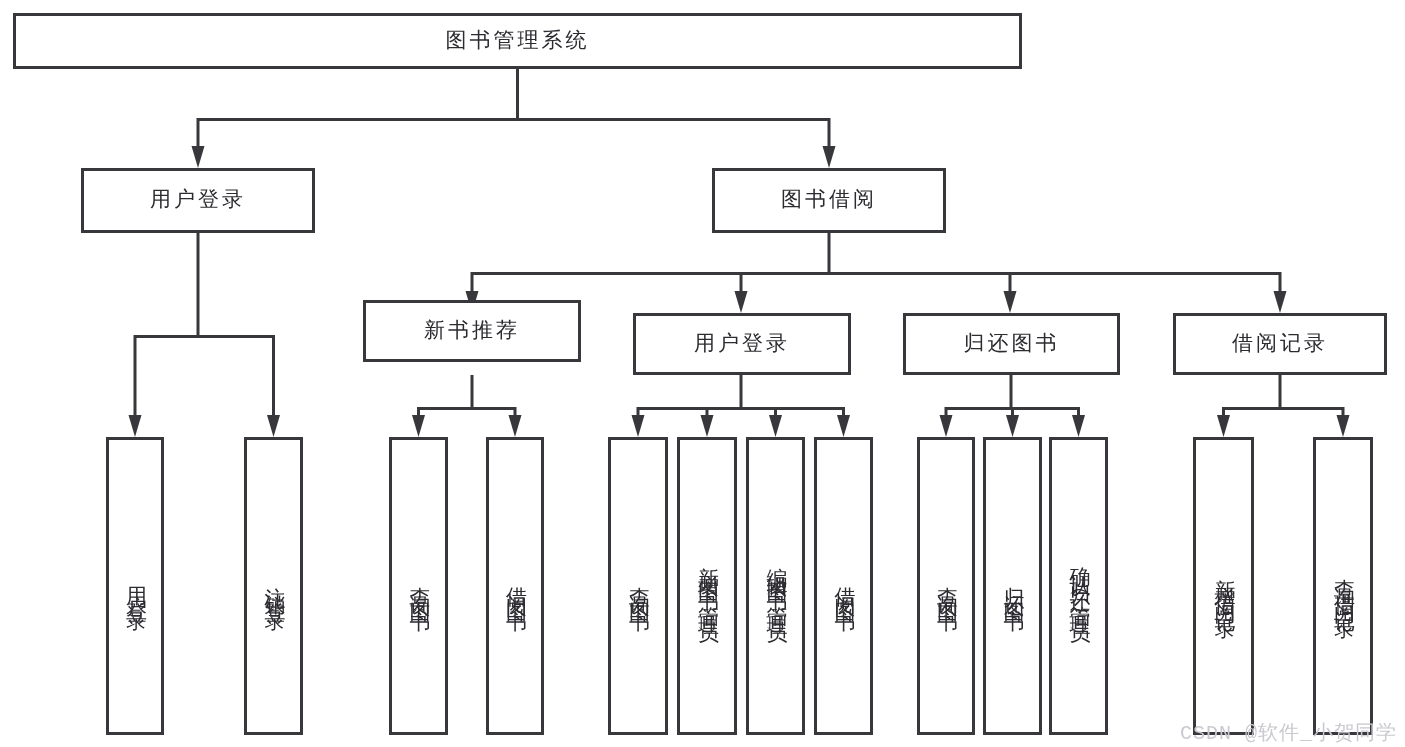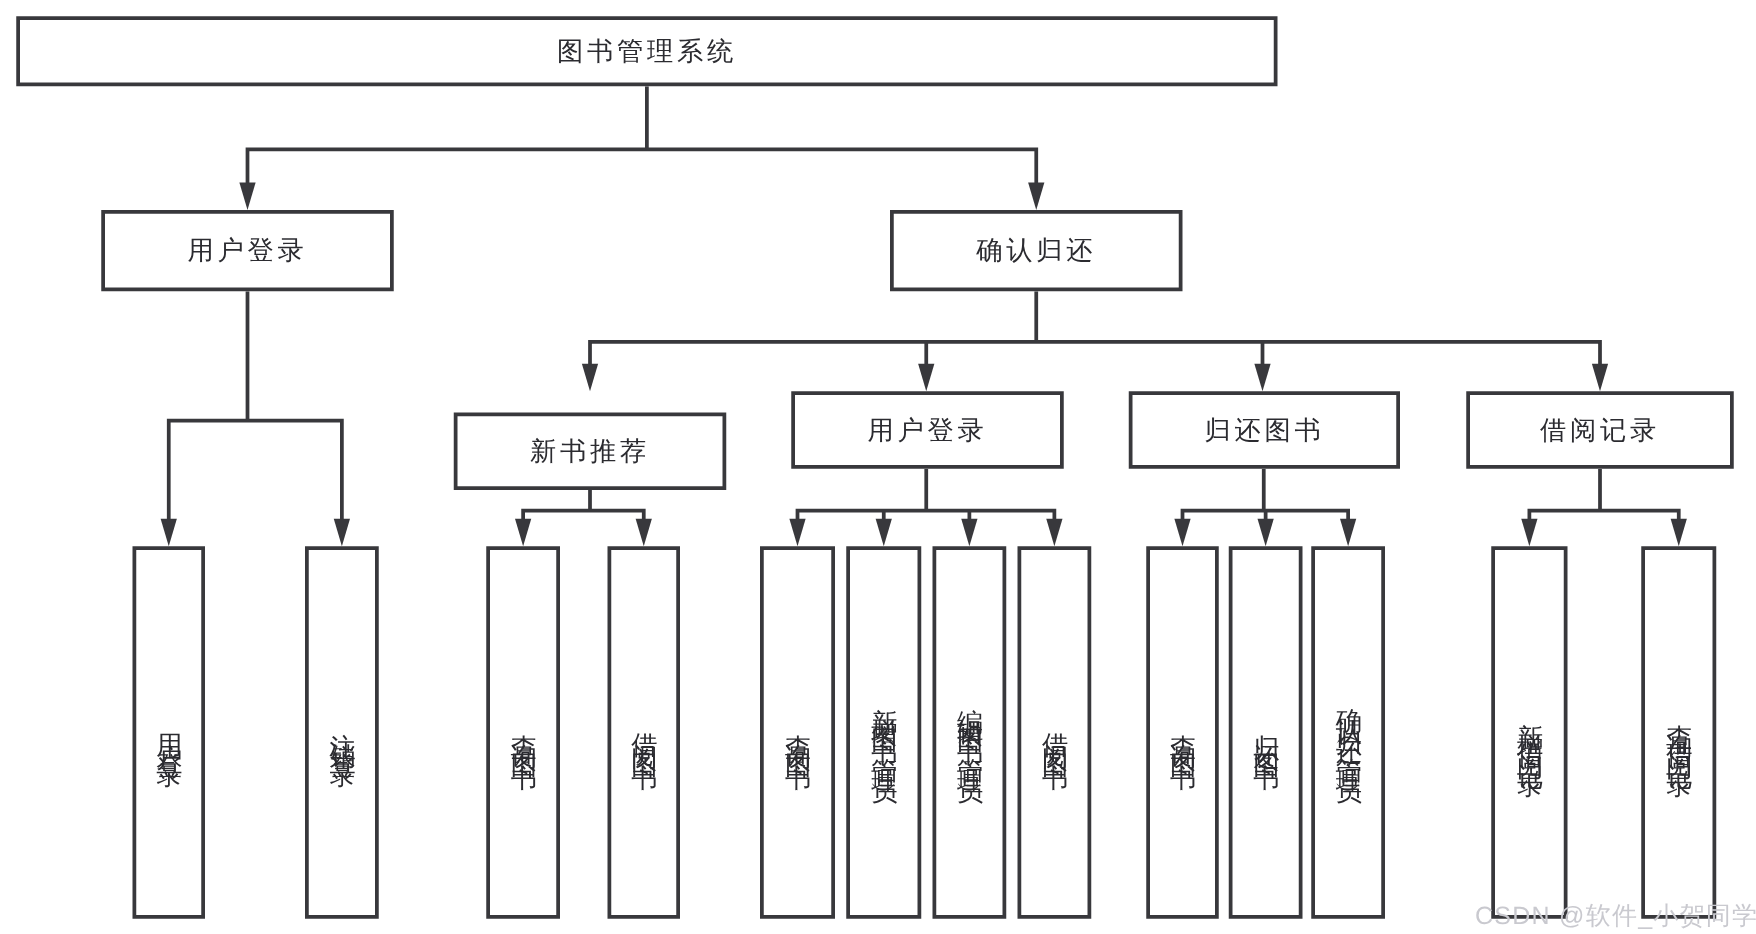--- a/index.html
+++ b/index.html
@@ -8,21 +8,21 @@
     --watermark:#c9c9cf;
     --box-bg:#ffffff;
     --page-bg:#ffffff;
   }
   html,body{margin:0;padding:0;background:var(--page-bg);}
   #stage{
     position:relative;
     width:1405px;height:747px;
     background:var(--page-bg);
     overflow:hidden;
-    font-family:Liberation Sans, sans-serif;
+    font-family:Liberation Mono, monospace;
     border-radius:12px;
   }
   #connectors{position:absolute;left:0;top:0;pointer-events:none;}
   #connectors .cl{fill:none;stroke:var(--line);stroke-width:3;}
   #connectors .ah{fill:var(--line);stroke:none;}
   .hbox,.vbox{
     position:absolute;
     box-sizing:border-box;
     background:var(--box-bg);
     border:3px solid var(--line);
@@ -93,24 +93,24 @@
   </svg>
 
   <div class="hbox" style="left:13px;top:13px;width:1009px;height:56px">
     <span class="lbl">图书管理系统</span>
   </div>
 
   <div class="hbox" style="left:81px;top:168px;width:234px;height:65px">
     <span class="lbl">用户登录</span>
   </div>
   <div class="hbox" style="left:712px;top:168px;width:234px;height:65px">
-    <span class="lbl">确认归还</span>
+    <span class="lbl">图书借阅</span>
   </div>
 
-  <div class="hbox" style="left:363px;top:330px;width:218px;height:62px">
+  <div class="hbox" style="left:363px;top:300px;width:218px;height:62px">
     <span class="lbl">新书推荐</span>
   </div>
   <div class="hbox" style="left:633px;top:313px;width:218px;height:62px">
     <span class="lbl">用户登录</span>
   </div>
   <div class="hbox" style="left:903px;top:313px;width:217px;height:62px">
     <span class="lbl">归还图书</span>
   </div>
   <div class="hbox" style="left:1173px;top:313px;width:214px;height:62px">
     <span class="lbl">借阅记录</span>

